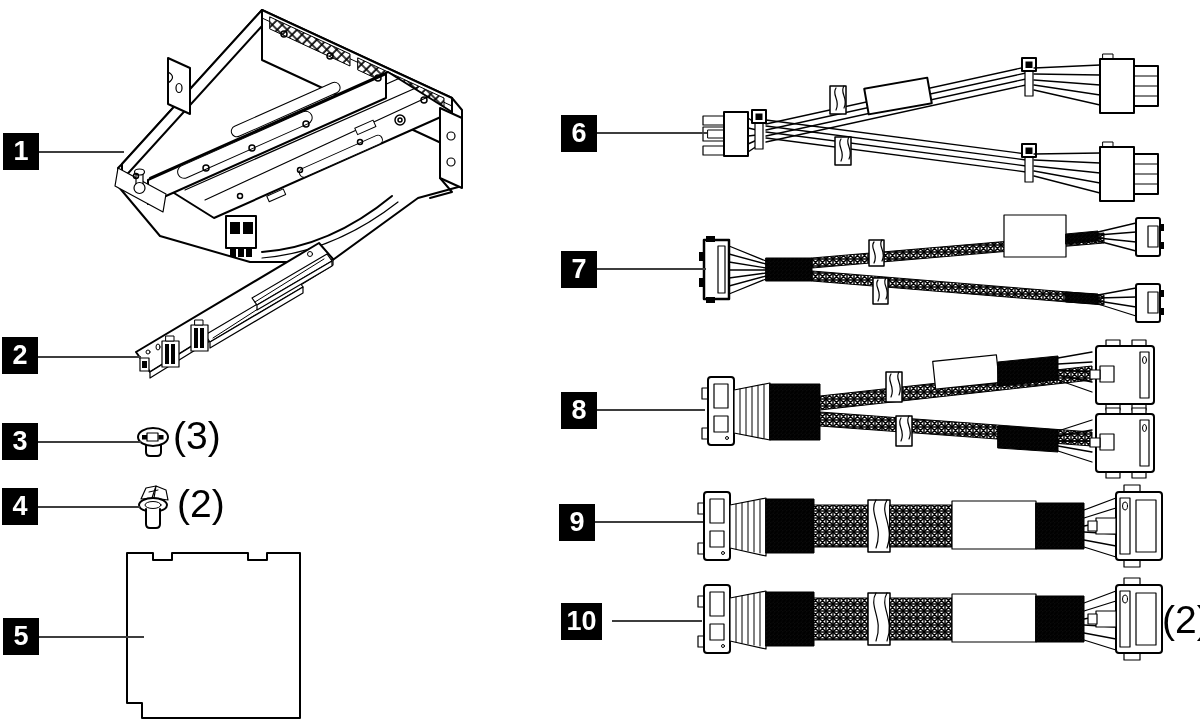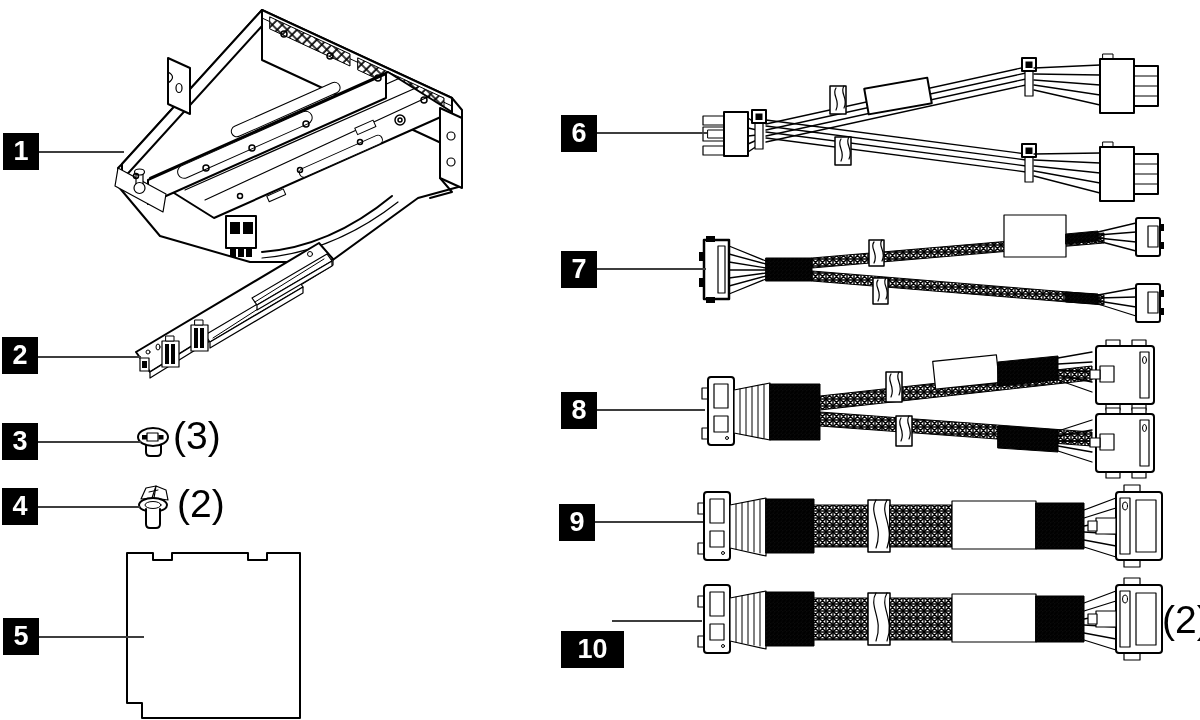--- a/index.html
+++ b/index.html
@@ -2,21 +2,21 @@
 <html><head>
 <meta charset="utf-8">
 <style>
   html,body{margin:0;padding:0;background:#fff;}
   .canvas{position:relative;width:1200px;height:720px;background:#fff;overflow:hidden;
           font-family:"Liberation Sans", sans-serif;}
   .art{position:absolute;left:0;top:0;}
   .callout{position:absolute;background:#000;color:#fff;font-weight:bold;font-size:27px;
            width:36px;height:37px;display:flex;align-items:center;justify-content:center;
            letter-spacing:0;user-select:none;}
-  .callout.wide{width:63px;margin-top:28px;}
+  .callout.wide{width:41px;}
   .leader{position:absolute;height:2px;background:#3d3d3d;}
   .qty{position:absolute;font-size:39px;font-weight:400;color:#000;line-height:1;}
   
   svg *{stroke:#000;stroke-width:1.5;stroke-linejoin:round;stroke-linecap:round;}
   .w{fill:#fff}.n{fill:none}.k{fill:#000;stroke:none}
   .t2{stroke-width:2}.t25{stroke-width:2.5}.t1{stroke-width:1}.t12{stroke-width:1.2}
   .wire{fill:none;stroke-width:1.3}
   .mesh{fill:url(#mesh)}.db{fill:url(#darkbraid)}.ht{fill:url(#hatch)}
 </style>
 </head>

